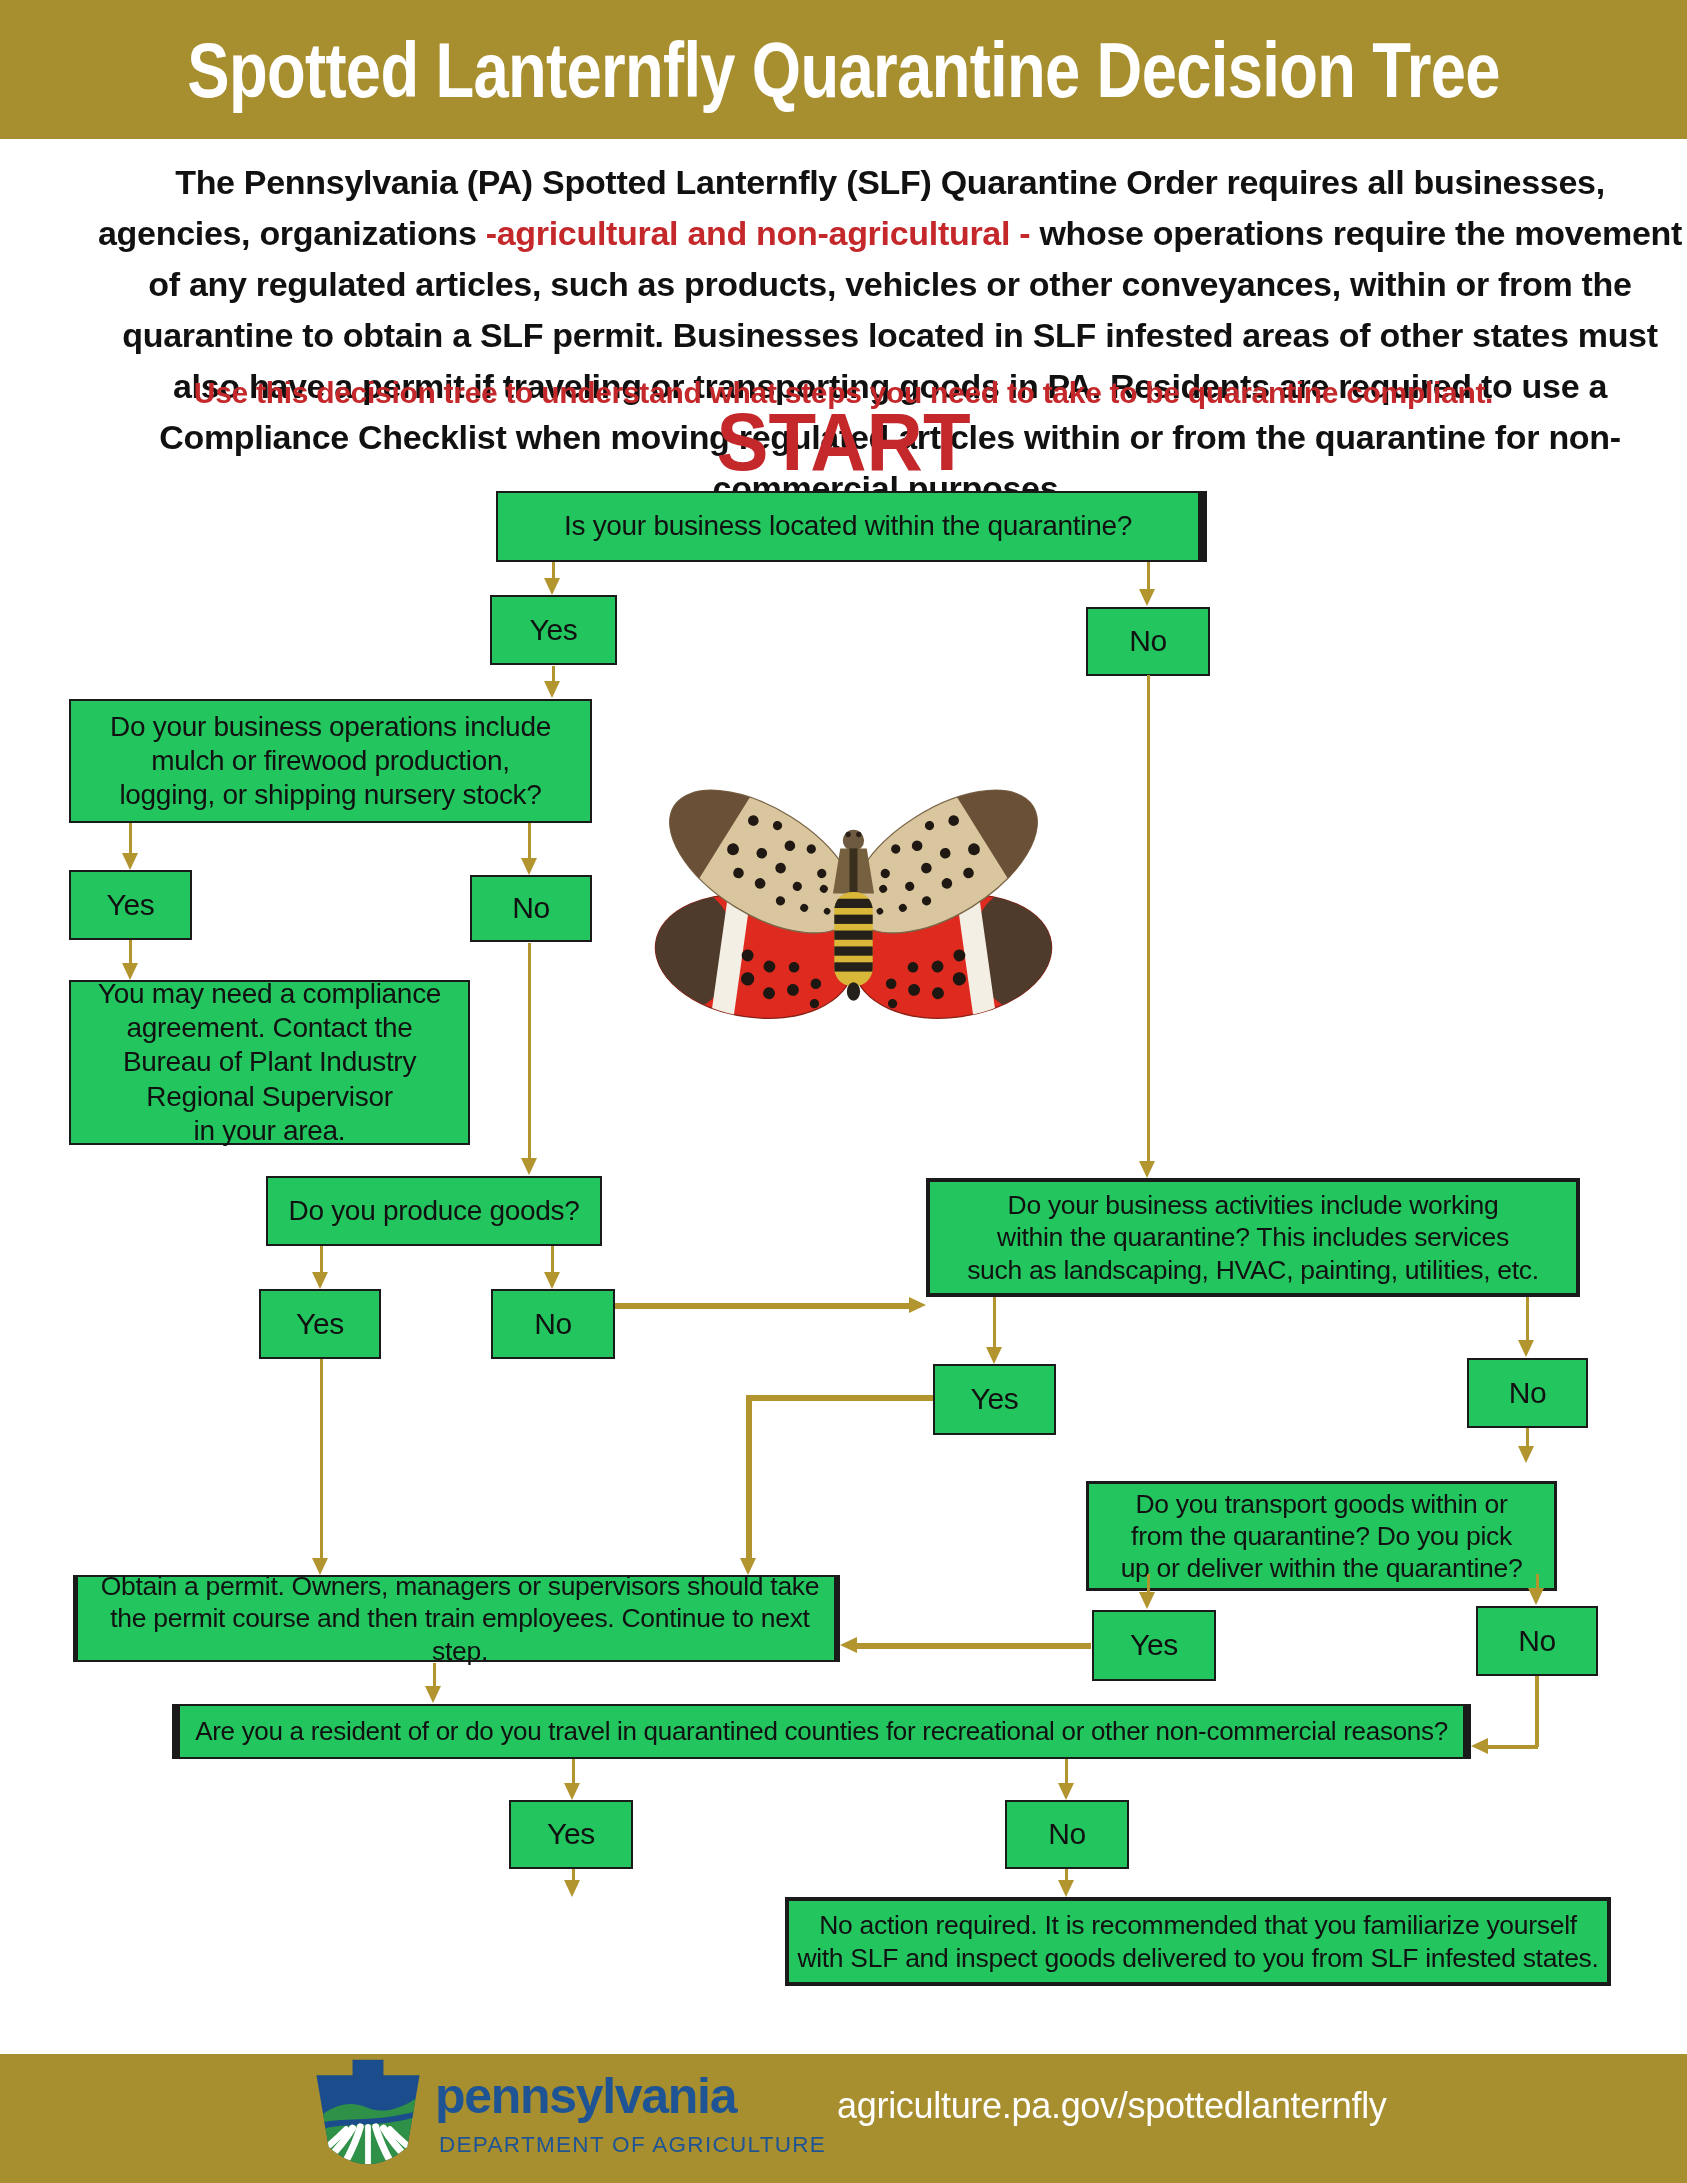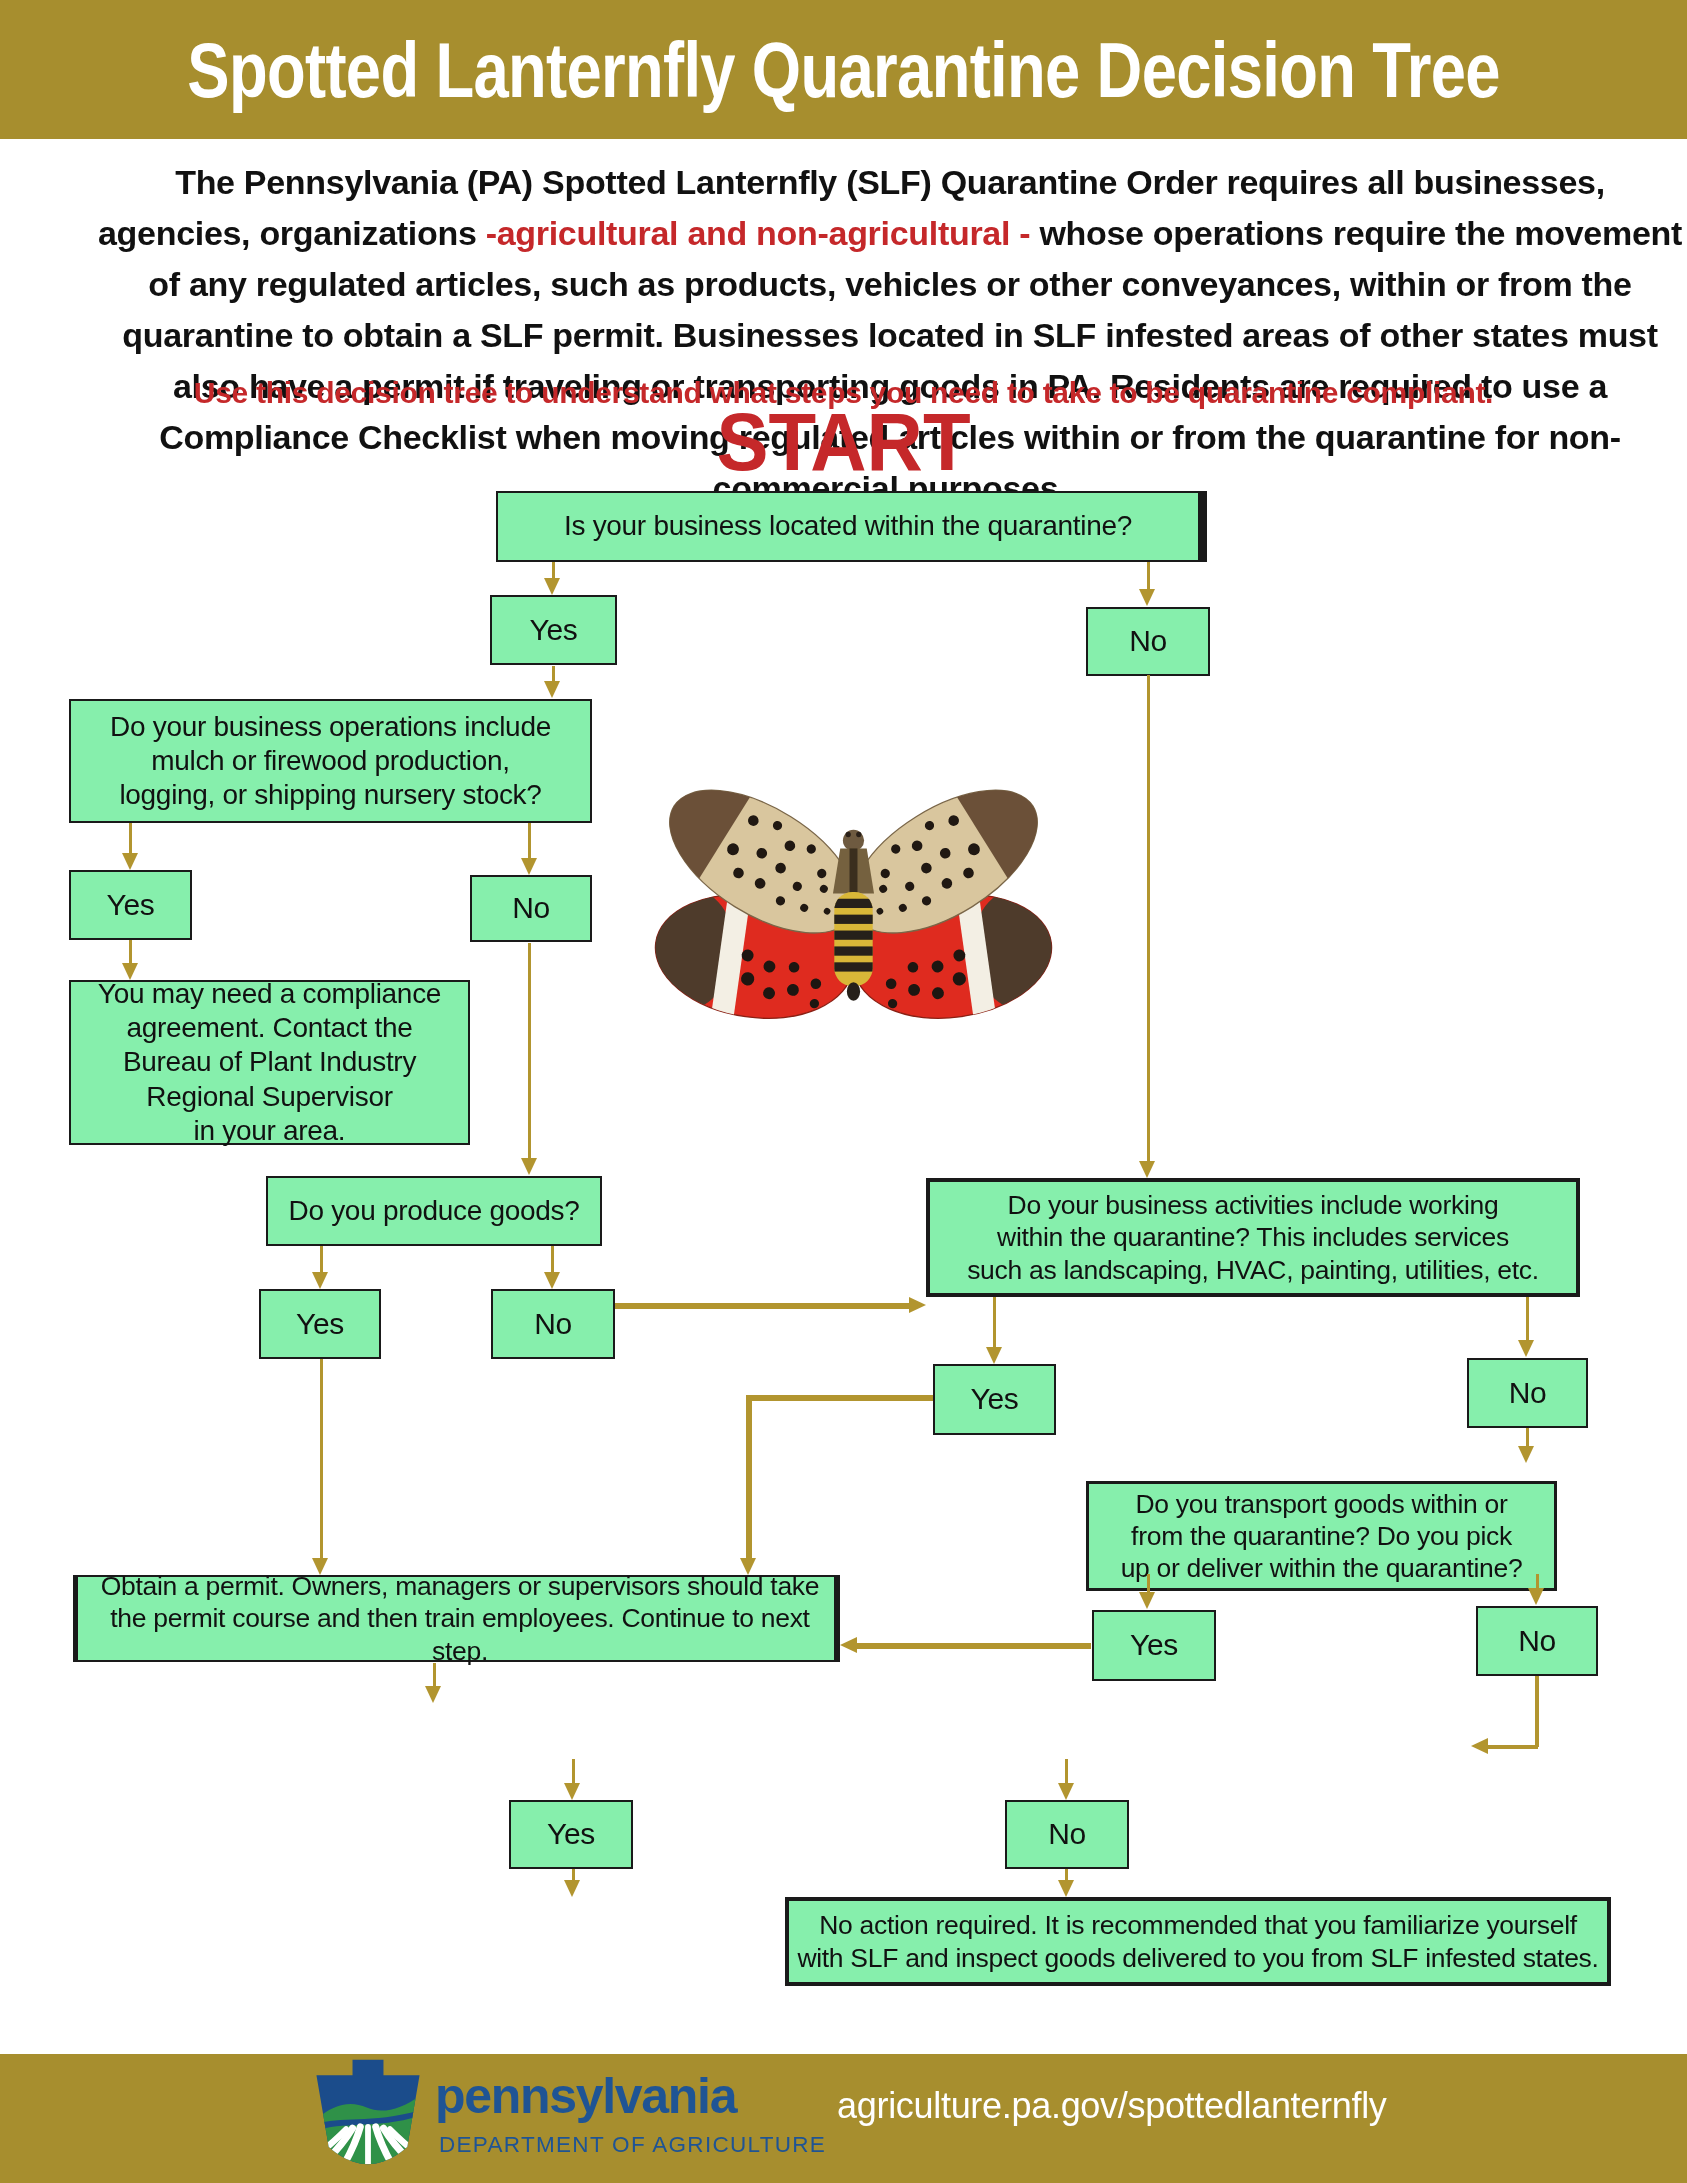--- a/index.html
+++ b/index.html
@@ -9,21 +9,21 @@
   #top-band{top:0;height:139px;display:flex;align-items:center;justify-content:center;}
   #page-title{color:#ffffff;font-weight:bold;font-size:66px;letter-spacing:-0.7px;
               transform:scale(0.96,1.18);white-space:nowrap;}
   #intro{position:absolute;top:157px;left:50px;width:1588px;text-align:center;
          font-size:34px;line-height:1.5;font-weight:bold;letter-spacing:-0.3px;margin-left:46px;}
   .red-text{color:#C5282A;}
   #directive{position:absolute;top:376px;left:0;width:1687px;text-align:center;
              font-size:30px;font-weight:bold;color:#C5282A;letter-spacing:-0.3px;}
   #start-label{position:absolute;top:397px;left:0;width:1687px;text-align:center;
                font-size:78px;font-weight:bold;color:#C5282A;transform:scaleY(1.05);}
-  .box{position:absolute;box-sizing:border-box;background:#86efac;border:2.6px solid #1A1A1A;
+  .box{position:absolute;box-sizing:border-box;background:#22c55e;border:2.6px solid #1A1A1A;
        display:flex;align-items:center;justify-content:center;text-align:center;
        font-size:28px;line-height:1.22;letter-spacing:-0.3px;}
   .box span{white-space:pre-line;}
   .small{font-size:30px;}
   #q1{left:496px;top:491px;width:711px;height:71px;border-right-width:9.3px;}
   #q1-yes{left:490px;top:595px;width:127px;height:70px;}
   #q1-no{left:1086px;top:607px;width:124px;height:69px;}
   #q2{left:69px;top:699px;width:523px;height:124px;}
   #q2-yes{left:69px;top:870px;width:123px;height:70px;}
   #q2-no{left:470px;top:875px;width:122px;height:67px;}
@@ -138,20 +138,23 @@
     </div>
   <div class="box small" id="q5-no">
       <span>No</span>
     </div>
 
   <div class="box" id="permit">
       <span>Obtain a permit. Owners, managers or supervisors should take
 the permit course and then train employees. Continue to next step.</span>
     </div>
 
+  <div class="box" id="resident">
+      <span>Are you a resident of or do you travel in quarantined counties for recreational or other non-commercial reasons?</span>
+    </div>
   <div class="box small" id="resident-yes">
       <span>Yes</span>
     </div>
   <div class="box small" id="resident-no">
       <span>No</span>
     </div>
 
   <div class="box" id="no-action">
       <span>No action required. It is recommended that you familiarize yourself
 with SLF and inspect goods delivered to you from SLF infested states.</span>

